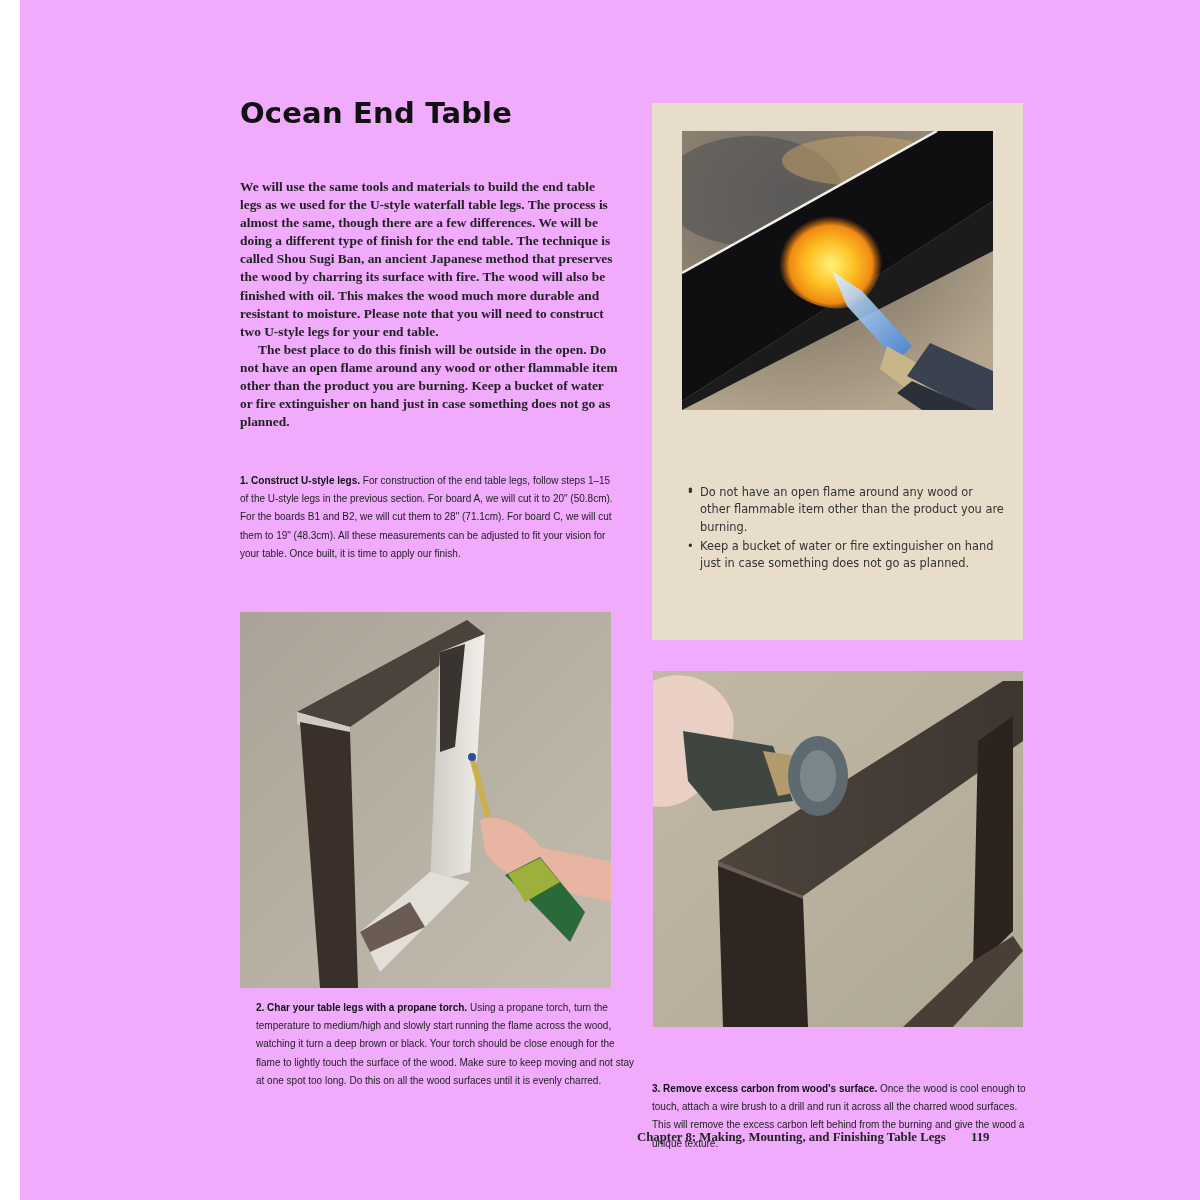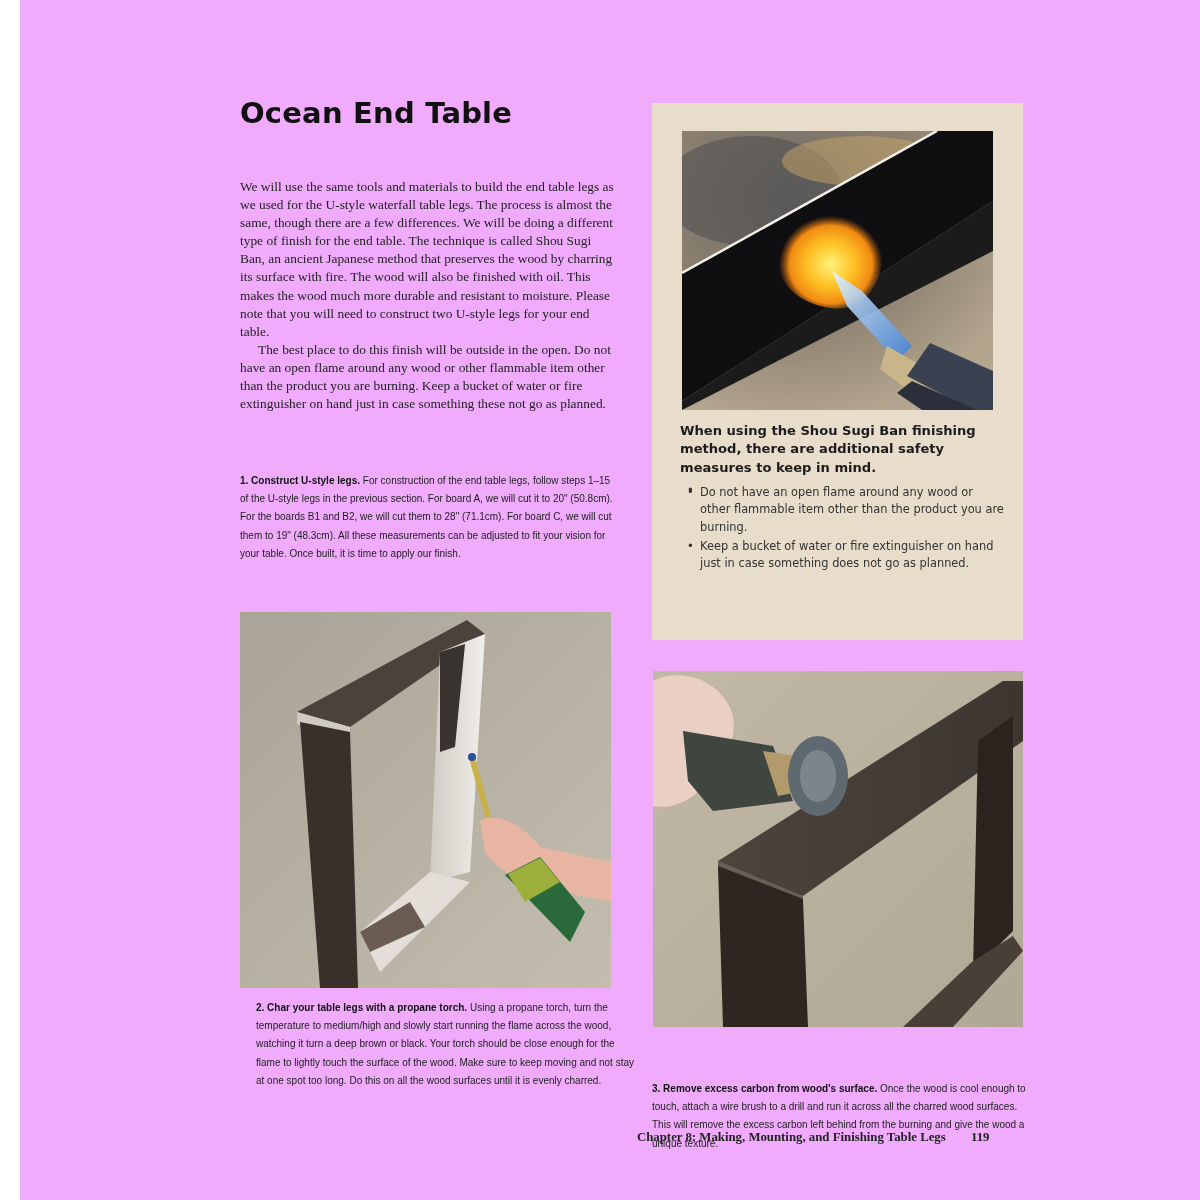--- a/index.html
+++ b/index.html
@@ -10,21 +10,21 @@
 
     .title {
       position: absolute; left: 220px; top: 96px; width: 380px;
       font-family: "DejaVu Sans", sans-serif; font-weight: bold;
       font-size: 29px; line-height: 35px; color: #111; letter-spacing: 0.2px;
     }
 
     .intro {
       position: absolute; left: 220px; top: 178px; width: 378px;
       font-family: "Liberation Serif", serif; font-size: 13.4px; line-height: 18.1px;
-      color: #222; text-align: left;
+      color: #222; text-align: left; font-weight: bold;
     }
     .intro p { margin: 0; }
     .intro p.indent { text-indent: 18px; }
 
     .step {
       position: absolute; font-family: "Liberation Sans", sans-serif;
       font-size: 10px; line-height: 18.2px; color: #222;
     }
     .step b { font-weight: bold; color: #111; }
     .step1 { left: 220px; top: 472px; width: 375px; }
@@ -66,21 +66,21 @@
 <body>
 
 <div class="page">
 
   <h1 class="title">
     <span>Ocean End Table</span><br>
   </h1>
 
   <div class="intro">
     <p>We will use the same tools and materials to build the end table legs as we used for the U-style waterfall table legs. The process is almost the same, though there are a few differences. We will be doing a different type of finish for the end table. The technique is called Shou Sugi Ban, an ancient Japanese method that preserves the wood by charring its surface with fire. The wood will also be finished with oil. This makes the wood much more durable and resistant to moisture. Please note that you will need to construct two U-style legs for your end table.</p>
-    <p class="indent">The best place to do this finish will be outside in the open. Do not have an open flame around any wood or other flammable item other than the product you are burning. Keep a bucket of water or fire extinguisher on hand just in case something these not go as planned.</p>
+    <p class="indent">The best place to do this finish will be outside in the open. Do not have an open flame around any wood or other flammable item other than the product you are burning. Keep a bucket of water or fire extinguisher on hand just in case something does not go as planned.</p>
   </div>
 
   <div class="step step1">
     <b>1. Construct U-style legs.</b><span> For construction of the end table legs, follow steps 1–15 of the U-style legs in the previous section. For board A, we will cut it to 20" (50.8cm). For the boards B1 and B2, we will cut them to 28" (71.1cm). For board C, we will cut them to 19" (48.3cm). All these measurements can be adjusted to fit your vision for your table. Once built, it is time to apply our finish.</span>
   </div>
 
   <div class="safety-box"></div>
 
   <div class="photo photo-torch-closeup">
     <svg viewBox="0 0 311 279" preserveAspectRatio="none">
@@ -108,21 +108,20 @@
       <polygon points="0,270 311,70 311,120 0,279" fill="#1c1b1c"></polygon>
       <line x1="0" y1="142" x2="255" y2="0" stroke="#f2efe8" stroke-width="2.5"></line>
       <path d="M100,120 C110,80 150,70 180,90 C210,100 205,150 180,170 C160,185 125,175 110,160 C95,145 95,135 100,120 Z" fill="url(#flame)"></path>
       <polygon points="150,140 180,160 230,215 215,230 165,175" fill="url(#blueflame)" opacity="0.9"></polygon>
       <polygon points="205,215 240,235 250,250 230,262 198,238" fill="#c8b58a"></polygon>
       <polygon points="225,245 290,279 311,279 311,240 248,212" fill="#3a4150"></polygon>
       <polygon points="230,250 295,279 240,279 215,262" fill="#2a2f3a"></polygon>
     </svg>
   </div>
 
-  <h2 class="safety-heading">When using the Shou Sugi Ban finishing method, there are additional safety measures to keep in mind.</h2>
 
   <ul class="safety-list">
     <li>
       <span class="bullet">•</span>
     </li>
     <li>
       <span class="bullet">•</span>
       <span>Do not have an open flame around any wood or other flammable item other than the product you are burning.</span>
     </li>
     <li>

